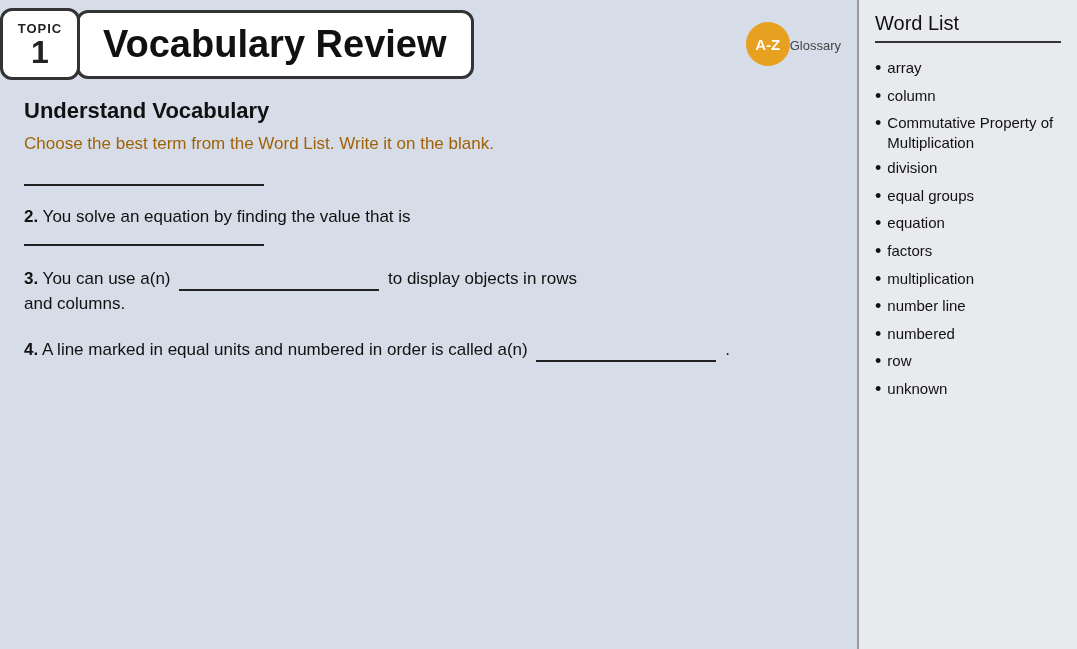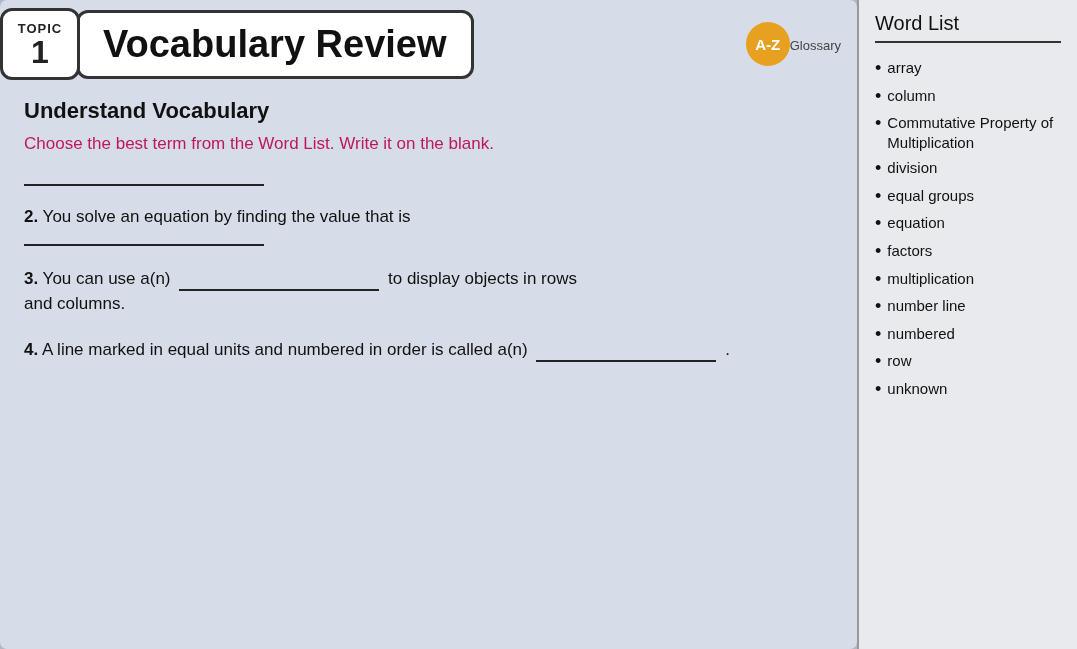--- a/index.html
+++ b/index.html
@@ -14,21 +14,20 @@
       align-items: stretch;
     }
 
     .main-content {
       flex: 1;
       background: #d6dde8;
       padding: 0;
       position: relative;
       display: flex;
       flex-direction: column;
-      border-radius: 7px;
     }
 
     
     .header {
       display: flex;
       align-items: center;
       padding: 8px 16px 0 0;
       position: relative;
     }
 
@@ -113,21 +112,21 @@
 
     .section-title {
       font-size: 22px;
       font-weight: bold;
       color: #111;
       margin-bottom: 10px;
     }
 
     .instruction {
       font-size: 17px;
-      color: #be185d;
+      color: #a16207;
       margin-bottom: 18px;
     }
 
     .question-block {
       margin-bottom: 18px;
     }
 
     .question-text {
       font-size: 17px;
       color: #111;

